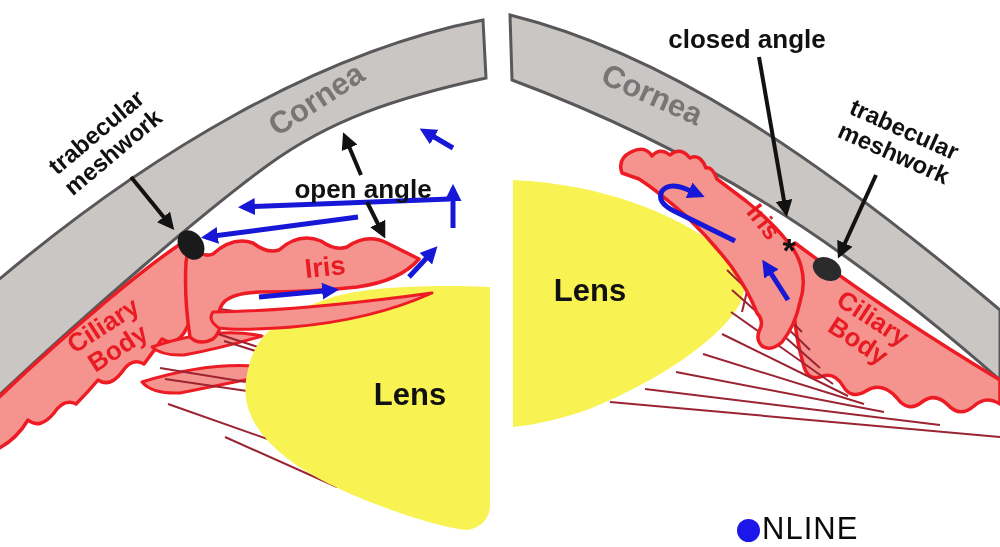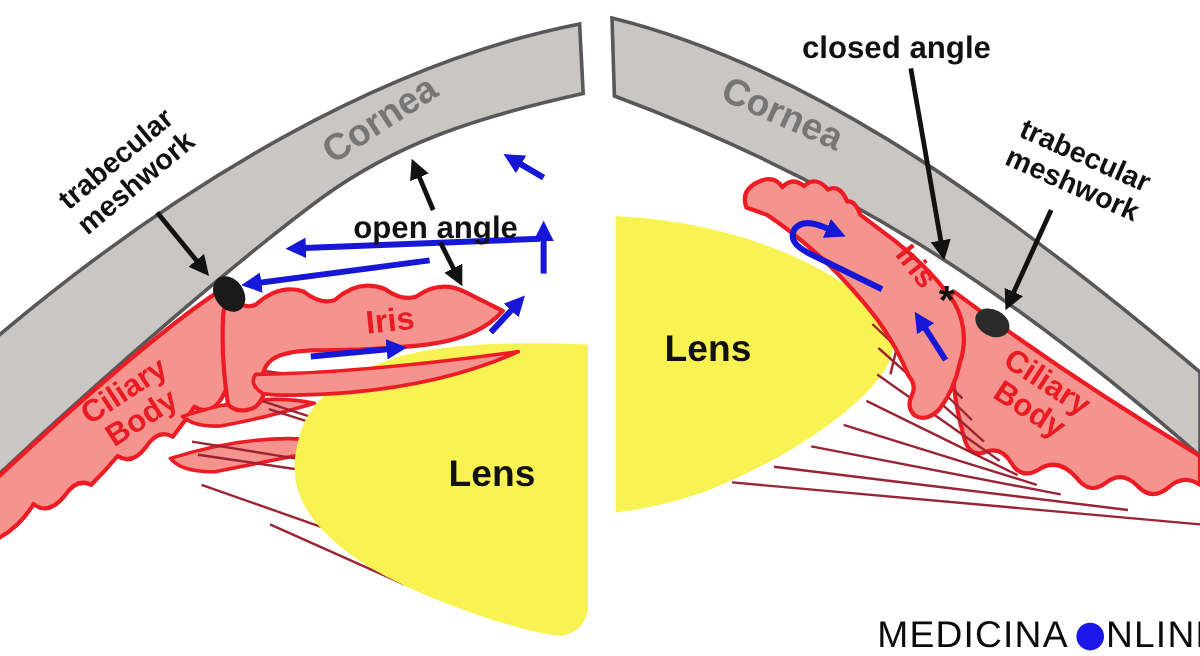--- a/index.html
+++ b/index.html
@@ -138,17 +138,16 @@
 
     <g transform="translate(866,329) rotate(33)">
       <text x="0" y="-4" text-anchor="middle" font-size="26" class="lbl-red">Ciliary</text>
       <text x="0" y="23" text-anchor="middle" font-size="26" class="lbl-red">Body</text>
     </g>
 
     <text x="590" y="301" text-anchor="middle" font-size="31" class="lbl-black">Lens</text>
   </svg>
 
   <div class="watermark">
-    <span>MEDICINA</span>
     <span class="wm-dot"></span>
     <span>NLINE</span>
   </div>
 </div>
 
 </body></html>

